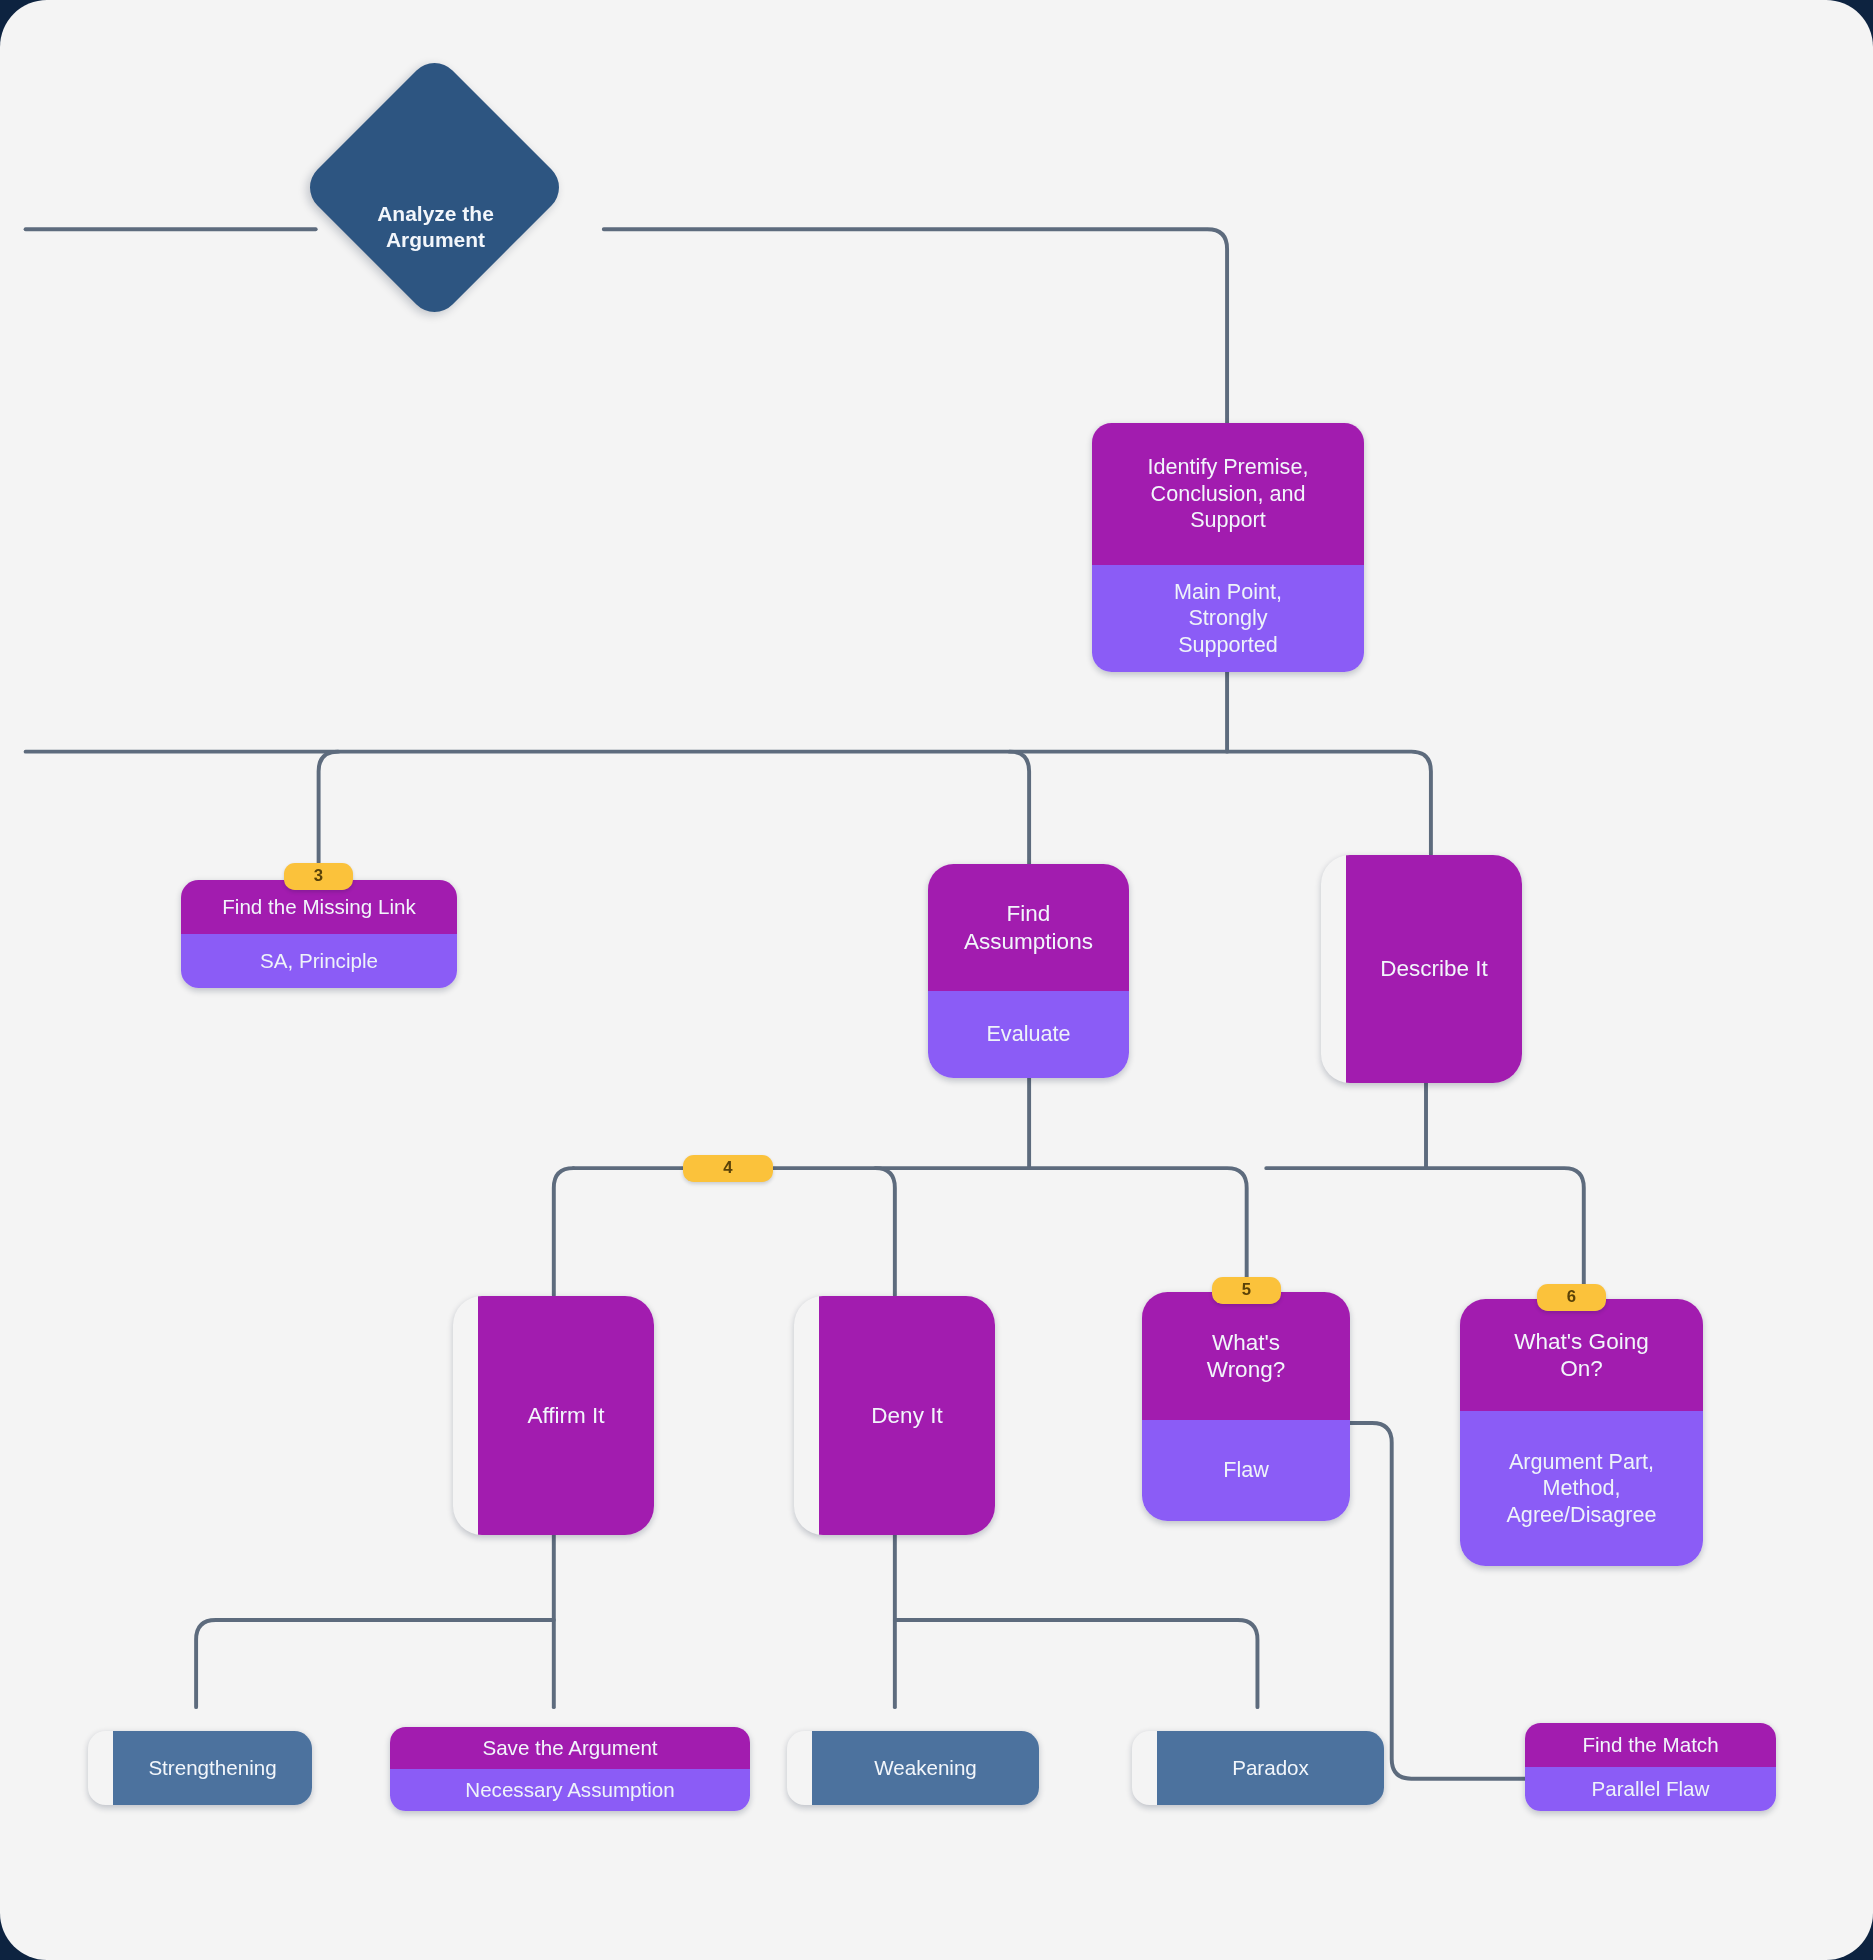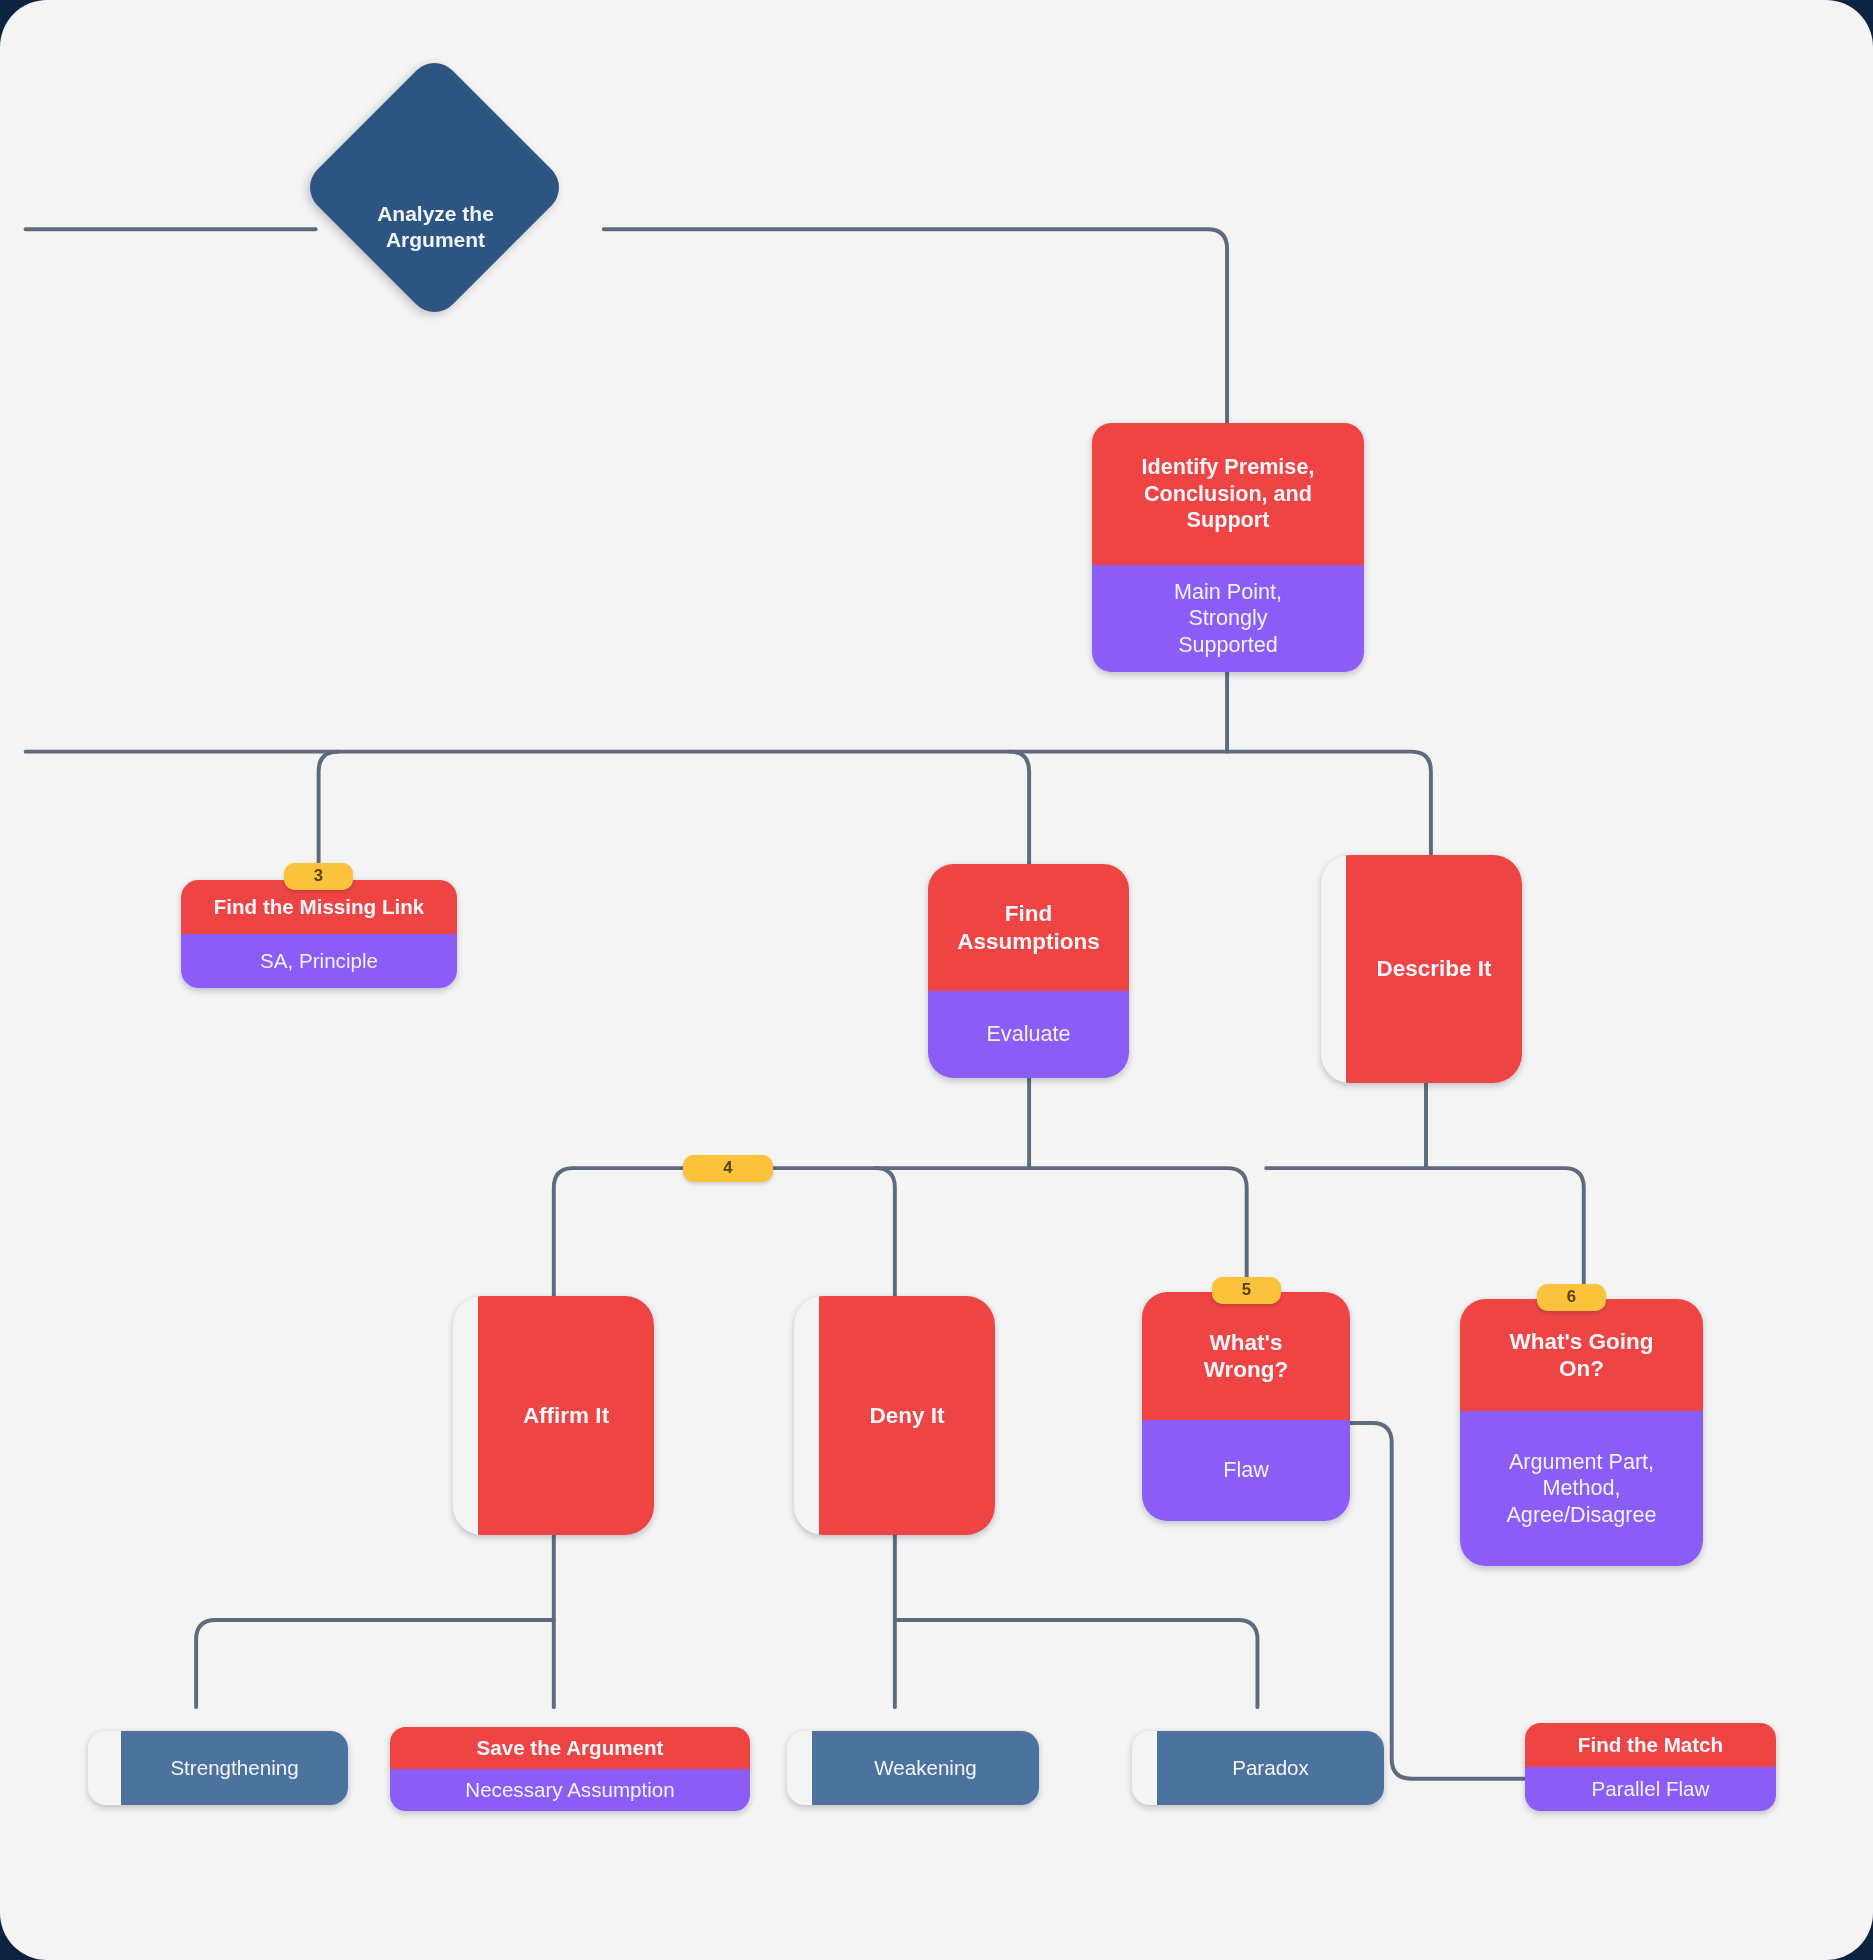--- a/index.html
+++ b/index.html
@@ -18,23 +18,23 @@
   #svg-layer{position:absolute;left:0;top:0;width:1873px;height:1960px;}
   .node{
     position:absolute;
     border-radius:19.6px;
     overflow:hidden;
     box-shadow:0 2.9px 6.9px rgba(10,25,50,.22);
     display:flex;flex-direction:column;
     z-index:3;
   }
   .node .top{
-    background:#ef4444;
+    background:#a21caf;
     color:#f2f6fb;
-    font-weight:bold;
+    font-weight:normal;
     display:flex;align-items:center;justify-content:center;
     text-align:center;
     line-height:1.22;
     flex:0 0 auto;
     padding:5.9px 9.8px;
     box-sizing:border-box;
   }
   .node .bot{
     background:#8b5cf6;
     color:#eef3f9;
@@ -192,21 +192,21 @@
     </div>
     <div class="bot" style="font-size:21.6px;">
       <div>
         <div>Argument Part,</div>
         <div>Method,</div>
         <div>Agree/Disagree</div>
       </div>
     </div>
   </div>
 
-  <div class="node solid light" style="left:88px;top:1731px;width:252px;height:74px;border-radius:17.6px;padding-left:8px;">
+  <div class="node solid light" style="left:88px;top:1731px;width:224px;height:74px;border-radius:17.6px;">
     <div class="top" style="font-size:20.6px;">Strengthening</div>
   </div>
 
   <div class="node" style="left:390px;top:1727px;width:360px;height:84px;border-radius:15.7px;">
     <div class="top" style="height:42px;font-size:20.6px;">Save the Argument</div>
     <div class="bot" style="font-size:20.6px;">Necessary Assumption</div>
   </div>
 
   <div class="node solid light" style="left:787px;top:1731px;width:252px;height:74px;border-radius:17.6px;">
     <div class="top" style="font-size:20.6px;">Weakening</div>

